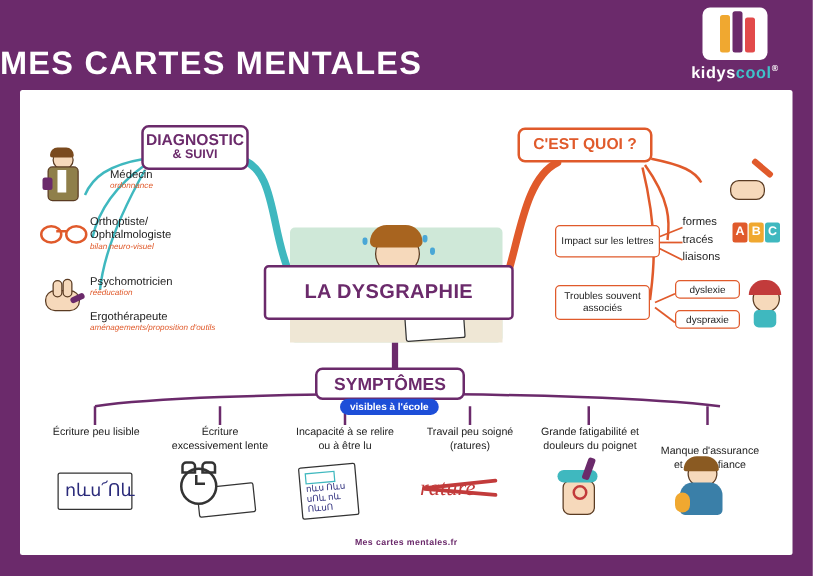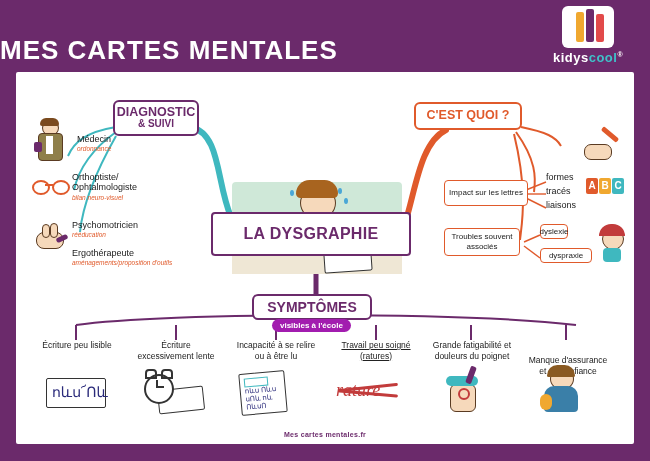--- a/index.html
+++ b/index.html
@@ -58,21 +58,21 @@
   }
   .center-box{
     border:2.5px solid #6b2a6b;border-radius:4px;background:#ffffff;
     display:flex;flex-direction:column;align-items:center;justify-content:center;
     text-align:center;
   }
   .center-title{color:#6b2a6b;font-weight:bold;font-size:16px;letter-spacing:.3px;}
   .center-sub{color:#6b2a6b;font-size:7.5px;margin-top:2px;}
 
   .pill{
-    position:absolute;background:#a21caf;color:#ffffff;font-size:8px;font-weight:bold;
+    position:absolute;background:#1d4ed8;color:#ffffff;font-size:8px;font-weight:bold;
     padding:2px 8px;border-radius:9px;white-space:nowrap;
   }
 
   .lbl{position:absolute;color:#222;font-size:9px;line-height:1.15;}
   .lbl .sub{display:block;color:#e05a2b;font-size:6.5px;font-style:italic;margin-top:1px;}
   .lbl.purple{color:#6b2a6b;}
 
   .obox{
     position:absolute;box-sizing:border-box;border:1.6px solid #e05a2b;border-radius:4px;
     background:#ffffff;color:#222;font-size:8px;line-height:1.2;
@@ -190,21 +190,21 @@
       <span style="font-size:10px;">&amp; SUIVI</span>
     </div>
 
     <div class="ill" style="left:16px;top:48px;width:34px;height:48px;">
       <div style="position:absolute;left:10px;top:0;width:15px;height:14px;background:#f6d9bb;border:1.2px solid #5a3b22;border-radius:50%;"></div>
       <div style="position:absolute;left:8px;top:-2px;width:19px;height:8px;background:#7a4a1e;border-radius:9px 9px 3px 3px;"></div>
       <div style="position:absolute;left:6px;top:13px;width:23px;height:26px;background:#8f7f4a;border:1.2px solid #5a3b22;border-radius:4px;"></div>
       <div style="position:absolute;left:14px;top:16px;width:7px;height:18px;background:#ffffff;"></div>
       <div style="position:absolute;left:2px;top:22px;width:8px;height:10px;background:#6b2a6b;border-radius:2px;"></div>
     </div>
-    <div class="lbl" style="left:61px;top:62px;width:70px;">
+    <div class="lbl" style="left:72px;top:62px;width:70px;">
       <span>Médecin</span>
       <span class="sub">ordonnance</span>
     </div>
 
     <div class="ill" style="left:16px;top:104px;width:38px;height:22px;">
       <div style="position:absolute;left:0;top:4px;width:14px;height:11px;border:2px solid #e05a2b;border-radius:50%;"></div>
       <div style="position:absolute;left:20px;top:4px;width:14px;height:11px;border:2px solid #e05a2b;border-radius:50%;"></div>
       <div style="position:absolute;left:13px;top:8px;width:8px;height:2px;background:#e05a2b;"></div>
     </div>
     <div class="lbl" style="left:56px;top:100px;width:86px;">
@@ -241,37 +241,37 @@
     <div class="lbl purple" style="left:530px;top:114px;color:#222;">tracés</div>
     <div class="lbl purple" style="left:530px;top:128px;color:#222;">liaisons</div>
 
     <div class="ill" style="left:570px;top:104px;width:38px;height:22px;">
       <div style="position:absolute;left:0;top:2px;width:12px;height:16px;background:#e05a2b;border-radius:2px;color:#fff;font-size:10px;font-weight:bold;text-align:center;line-height:16px;">A</div>
       <div style="position:absolute;left:13px;top:2px;width:12px;height:16px;background:#f0a830;border-radius:2px;color:#fff;font-size:10px;font-weight:bold;text-align:center;line-height:16px;">B</div>
       <div style="position:absolute;left:26px;top:2px;width:12px;height:16px;background:#3fb8bf;border-radius:2px;color:#fff;font-size:10px;font-weight:bold;text-align:center;line-height:16px;">C</div>
     </div>
 
     <div class="obox" style="left:428px;top:156px;width:76px;height:28px;">Troubles souvent associés</div>
-    <div class="sbox" style="left:524px;top:152px;width:28px;height:15px;border-color:#e05a2b;">dyslexie</div>
+    <div class="sbox" style="left:524px;top:152px;width:52px;height:15px;border-color:#e05a2b;">dyslexie</div>
     <div class="sbox" style="left:524px;top:176px;width:52px;height:15px;border-color:#e05a2b;">dyspraxie</div>
     <div class="ill" style="left:582px;top:152px;width:30px;height:38px;">
       <div style="position:absolute;left:4px;top:4px;width:20px;height:20px;background:#f6d9bb;border:1.2px solid #5a3b22;border-radius:50%;"></div>
       <div style="position:absolute;left:1px;top:0px;width:26px;height:12px;background:#c23b3b;border-radius:12px 12px 0 0;"></div>
       <div style="position:absolute;left:5px;top:24px;width:18px;height:14px;background:#3fb8bf;border-radius:4px;"></div>
     </div>
 
     <div class="box hdr-box" style="left:236px;top:222px;width:120px;height:26px;font-size:14px;">
       <span>SYMPTÔMES</span>
     </div>
     <div class="pill" style="left:256px;top:247px;">visibles à l'école</div>
 
     <div class="sym-lbl" style="left:20px;top:268px;width:82px;">Écriture peu lisible</div>
     <div class="sym-lbl" style="left:118px;top:268px;width:84px;">Écriture excessivement lente</div>
     <div class="sym-lbl" style="left:218px;top:268px;width:84px;">Incapacité à se relire ou à être lu</div>
-    <div class="sym-lbl" style="left:318px;top:268px;width:84px;text-decoration:underline;">Travail peu soigné (ratures)</div>
+    <div class="sym-lbl" style="left:318px;top:268px;width:84px;">Travail peu soigné (ratures)</div>
     <div class="sym-lbl" style="left:410px;top:268px;width:92px;">Grande fatigabilité et douleurs du poignet</div>
     <div class="sym-lbl" style="left:508px;top:268px;width:88px;margin-top:15px;">Manque d'assurance et de confiance</div>
 
     <div class="ill doc" style="left:30px;top:306px;width:58px;height:28px;">
       <div class="scribble" style="position:absolute;left:5px;top:5px;font-size:14px;">ոևս՜Ոև</div>
     </div>
 
     <div class="ill" style="left:126px;top:300px;width:62px;height:40px;">
       <div class="doc" style="position:absolute;left:16px;top:16px;width:44px;height:22px;transform:rotate(-6deg);"></div>
       <div style="position:absolute;left:2px;top:2px;width:26px;height:26px;border:2px solid #333;border-radius:50%;background:#fff;"></div>

